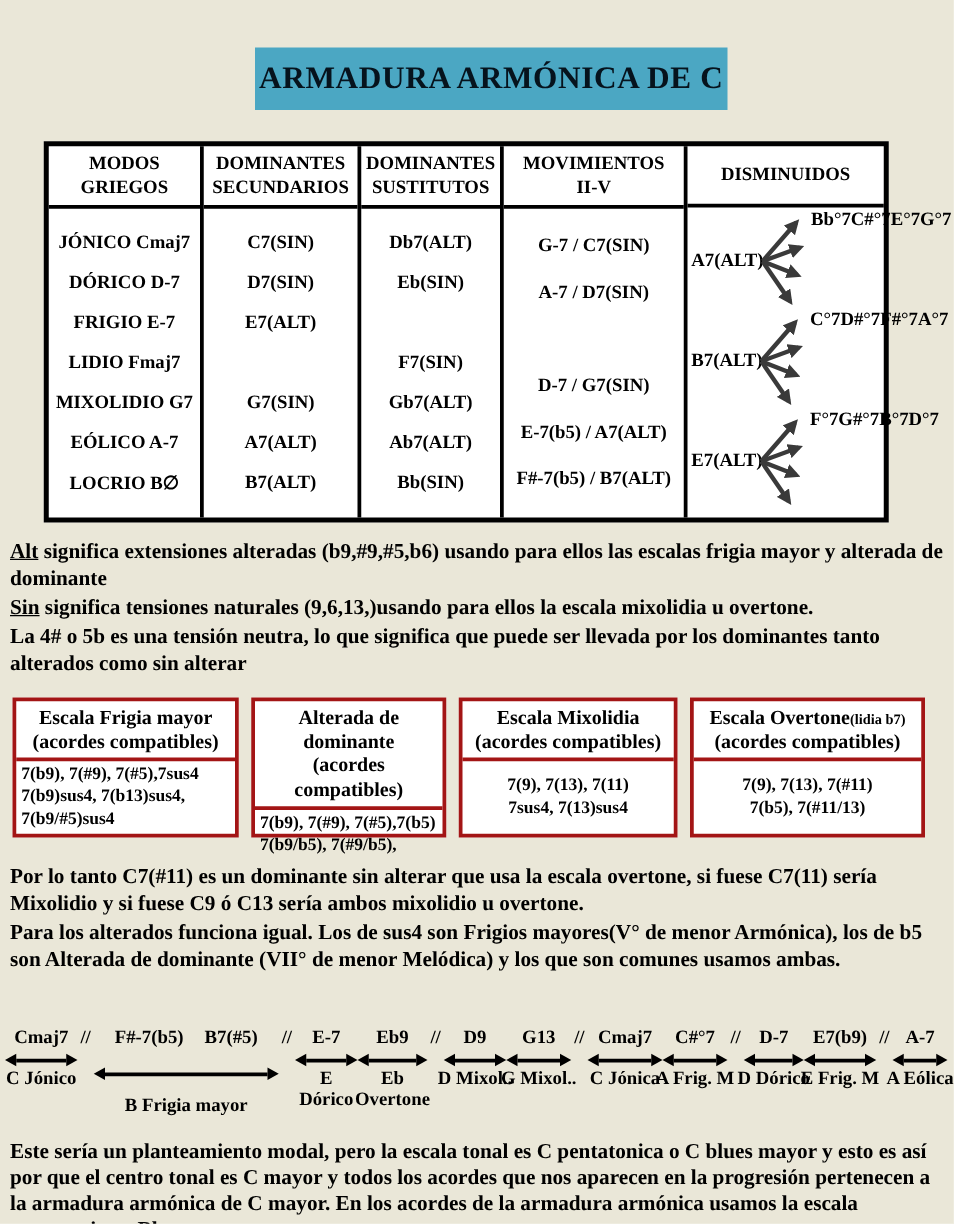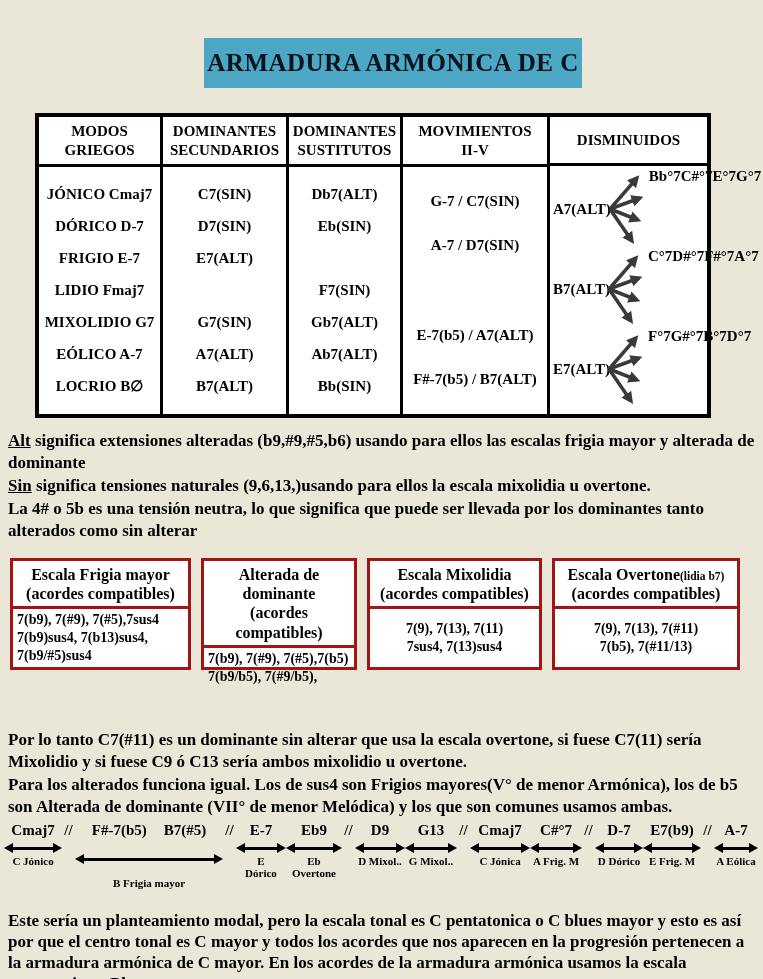--- a/index.html
+++ b/index.html
@@ -24,21 +24,21 @@
   .fan{display:flex;align-items:center;height:80px;}
   .fan-src{font-size:15px;white-space:nowrap;margin-left:3px;}
   .fan-arrows{width:38px;height:80px;flex:0 0 38px;margin-left:-2px;}
   .fan-targets{display:flex;justify-content:space-between;height:80px;padding-left:2px;}
   .fan-target{font-size:15px;line-height:1;white-space:nowrap;}
 
   
   .notes{position:absolute;left:8px;width:750px;font-size:17px;line-height:22px;}
   .notes p{margin:0 0 1px 0;}
   #notes-top{top:430px;}
-  #notes-middle{top:690px;margin-top:39px;}
+  #notes-middle{top:690px;}
   #notes-middle p:nth-child(3){margin-top:8px;}
   .u{text-decoration:underline;}
   #final-note{position:absolute;left:8px;top:893px;width:748px;font-size:17px;line-height:21px;}
 
   
   .sboxes{position:absolute;left:10px;top:558px;width:746px;display:flex;gap:10px;align-items:center;}
   .sbox{border:3px solid #A31515;background:#fff;height:112px;display:flex;flex-direction:column;box-sizing:border-box;}
   .sbox-head{border-bottom:3px solid #A31515;padding:4px 2px 3px 2px;text-align:center;font-size:16px;line-height:1.2;}
   .sbox-suffix{font-size:11.5px;}
   .sbox-content{flex:1;display:flex;flex-direction:column;justify-content:center;font-size:14px;line-height:1.28;padding:2px 4px;}
@@ -53,21 +53,21 @@
   .prog{position:absolute;left:4px;top:822px;width:756px;display:flex;align-items:flex-start;}
   .pseg{display:flex;flex-direction:column;align-items:center;}
   .pchords{display:flex;width:100%;justify-content:space-evenly;font-size:15px;white-space:nowrap;height:19px;}
   .psep{font-size:15px;width:13px;text-align:center;height:19px;flex:0 0 13px;}
   .darrow{width:100%;height:10px;display:flex;align-items:center;margin:2px 0 2px 0;}
   .darrow::before{content:"";width:0;height:0;border-style:solid;border-width:5px 9px 5px 0;
                   border-color:transparent #000 transparent transparent;}
   .darrow::after{content:"";width:0;height:0;border-style:solid;border-width:5px 0 5px 9px;
                  border-color:transparent transparent transparent #000;}
   .darrow .bar{flex:1;height:3px;background:#000;}
-  .plabel{font-size:11px;text-align:center;line-height:1.12;white-space:nowrap;}
+  .plabel{font-size:15px;text-align:center;line-height:1.12;white-space:nowrap;}
 </style>
 </head>
 <body>
 
 <div id="page">
 
   <div class="banner">
     <span class="banner-text">ARMADURA ARMÓNICA DE C</span>
   </div>
 
@@ -119,20 +119,21 @@
       </div>
       <div class="gcol" style="width: 147px;">
         <div class="gcol-header">
           <div>MOVIMIENTOS</div>
           <div>II-V</div>
         </div>
         <div class="gcol-body">
           <div class="gcell">G-7 / C7(SIN)</div>
           <div class="gcell">A-7 / D7(SIN)</div>
           <div class="gcell"></div>
+          <div class="gcell">D-7 / G7(SIN)</div>
           <div class="gcell">E-7(b5) / A7(ALT)</div>
           <div class="gcell">F#-7(b5) / B7(ALT)</div>
         </div>
       </div>
       <div class="gcol" style="width: 157px;">
         <div class="gcol-header">
           <div>DISMINUIDOS</div>
         </div>
         <div class="gcol-body fans">
           <div class="fan">

